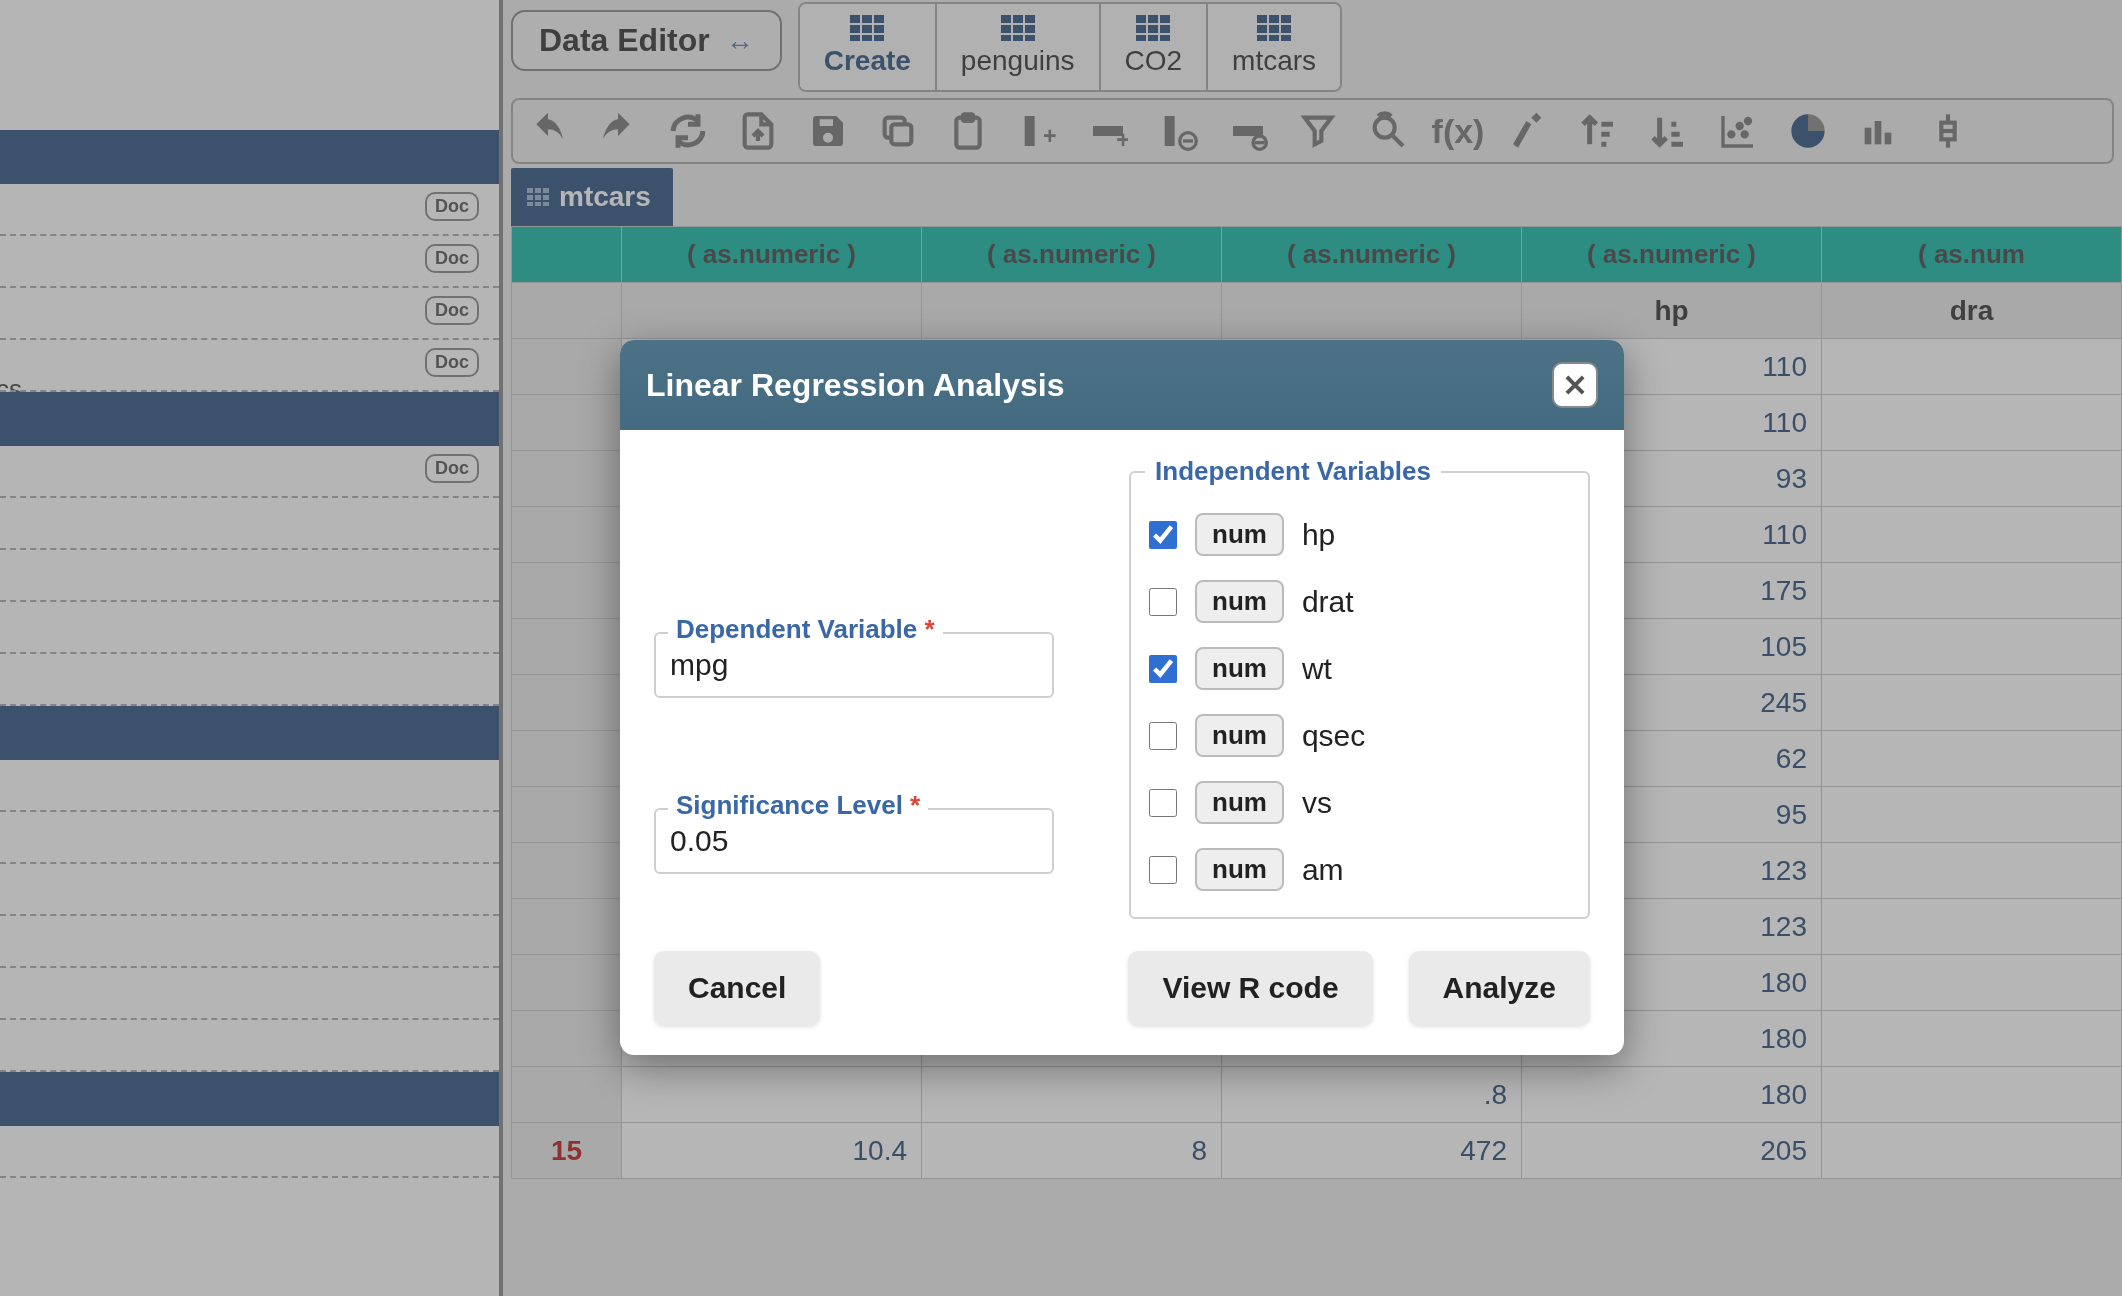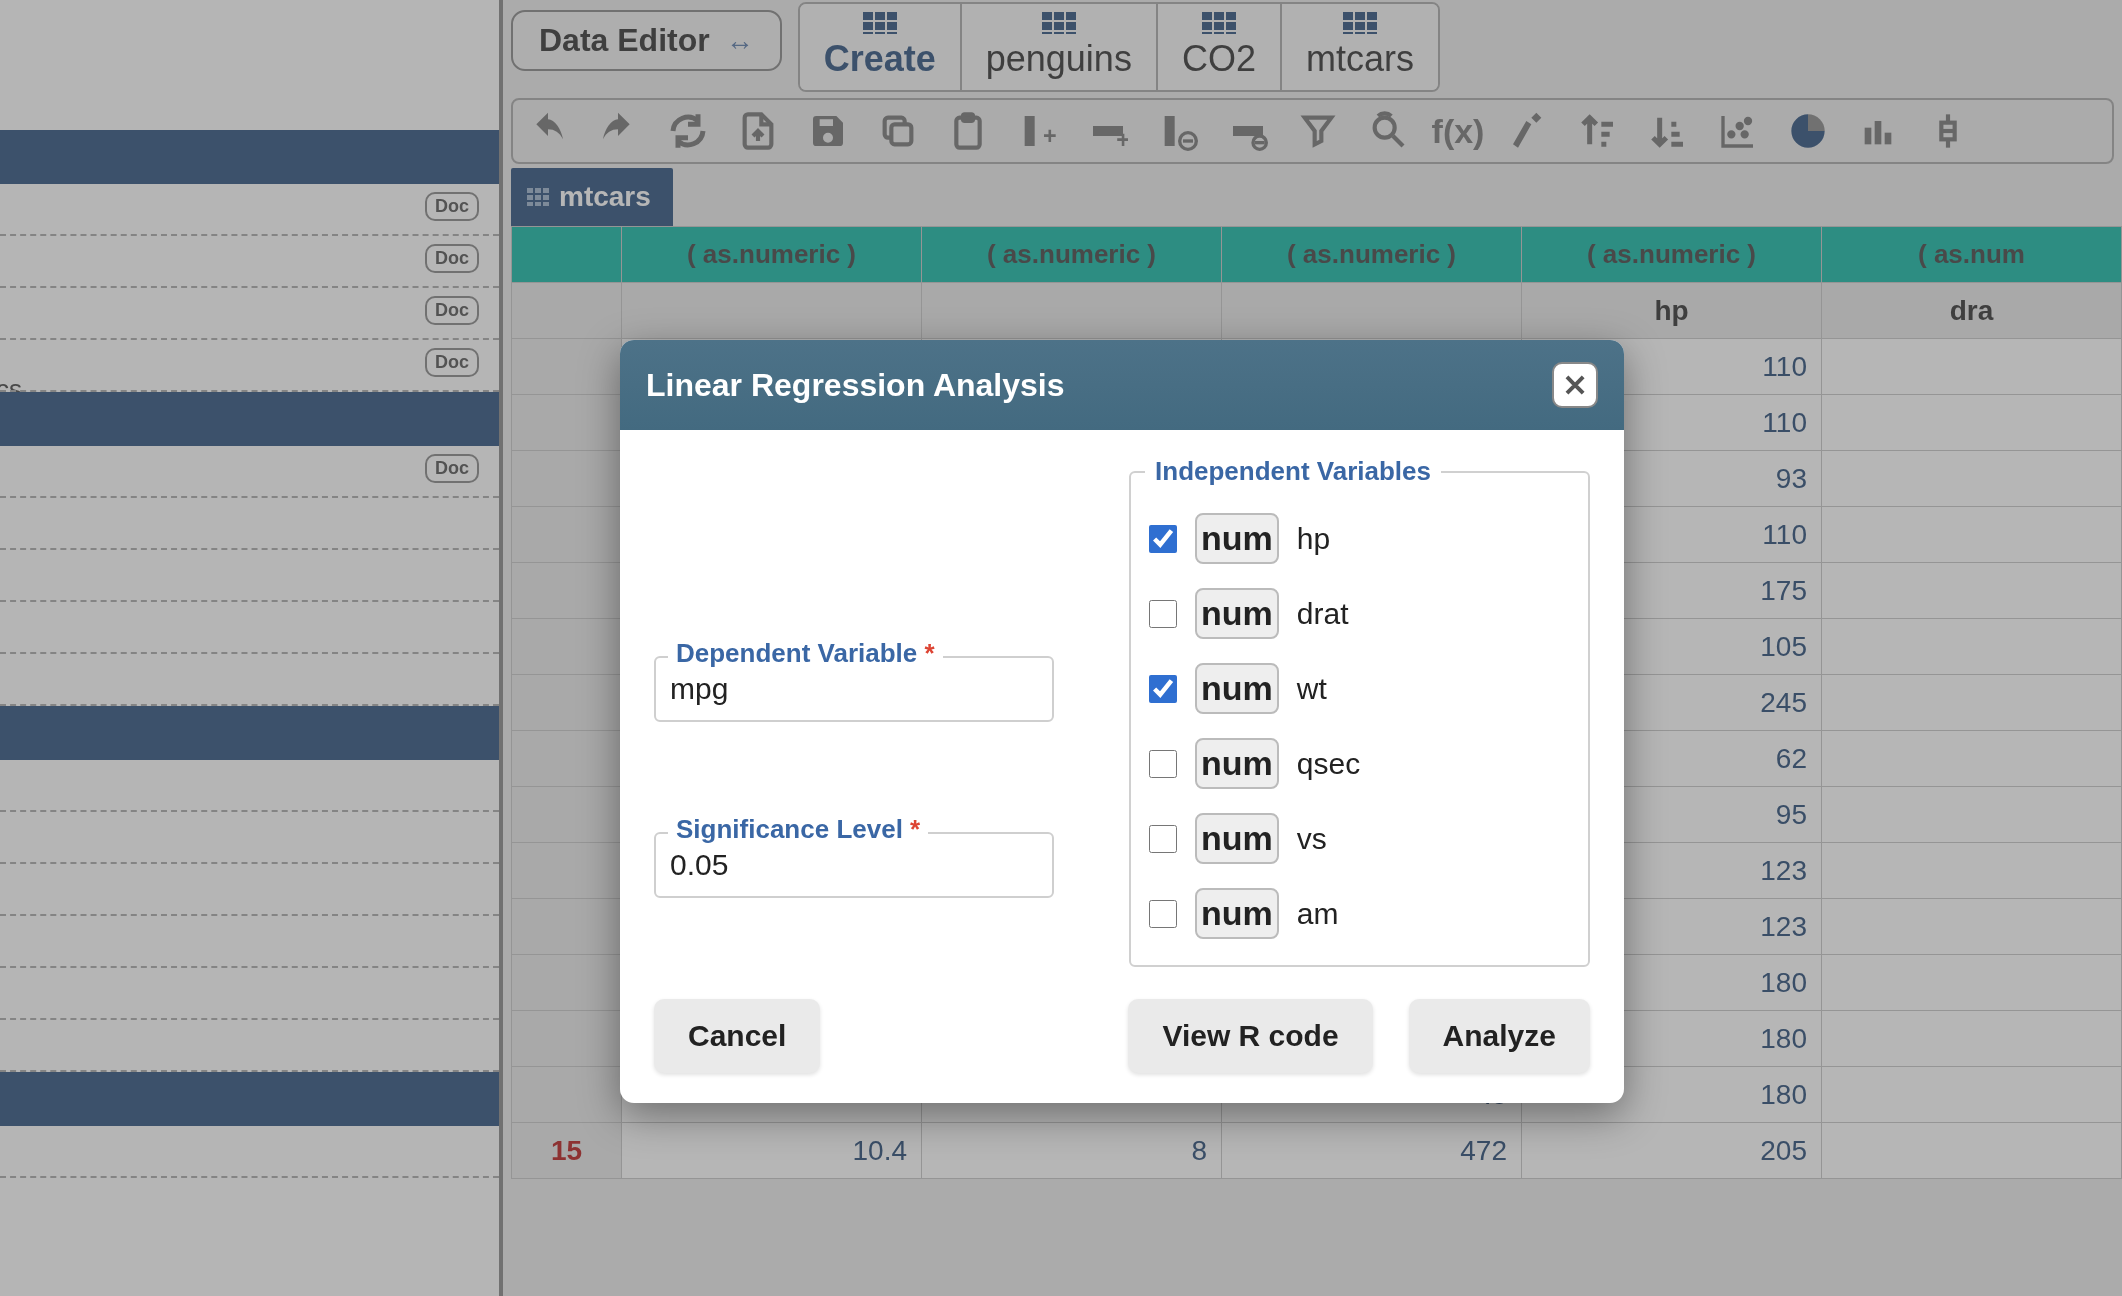--- a/index.html
+++ b/index.html
@@ -101,21 +101,21 @@
   .dataset-tab {
     padding: 8px 24px 10px 24px;
     border-right: 2px solid #aaa;
     background: #f6f6f6;
     text-align: center;
     display: flex;
     flex-direction: column;
     align-items: center;
     justify-content: center;
     gap: 4px;
-    font-size: 36px;
+    font-size: 28px;
     color: #333;
     font-weight: 500;
   }
   .dataset-tab:last-child { border-right: none; }
   .dataset-tab.active { color:#2d527f; font-weight:700; }
   .grid-icon {
     width: 34px;
     height: 26px;
     background:
       linear-gradient(#2d527f,#2d527f) 0 0/10px 8px no-repeat,
@@ -327,23 +327,23 @@
     padding: 12px 4px;
   }
   .var-row input[type=checkbox]{
     width: 28px; height: 28px;
     accent-color: #2f6fd1;
   }
   .type-pill {
     background: #eee;
     border: 2px solid #bbb;
     border-radius: 8px;
-    padding: 4px 4px;
-    font-weight: 700;
-    font-size: 34px;
+    padding: 4px 15px;
+    font-weight: 700;
+    font-size: 26px;
     color: #222;
   }
   .var-name { font-size: 30px; color: #222; }
 
   .dialog .footer {
     display: flex;
     padding: 18px 34px 30px 34px;
     gap: 36px;
     align-items: center;
   }

